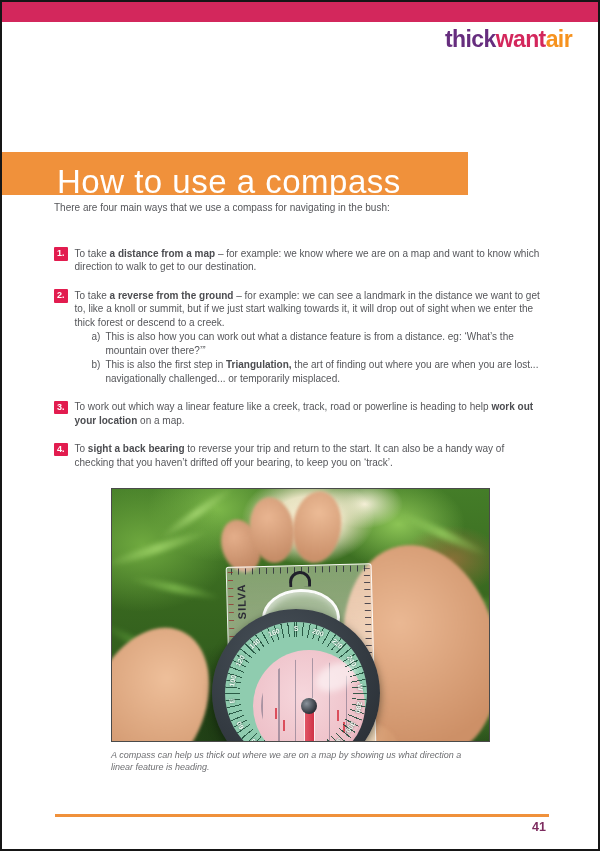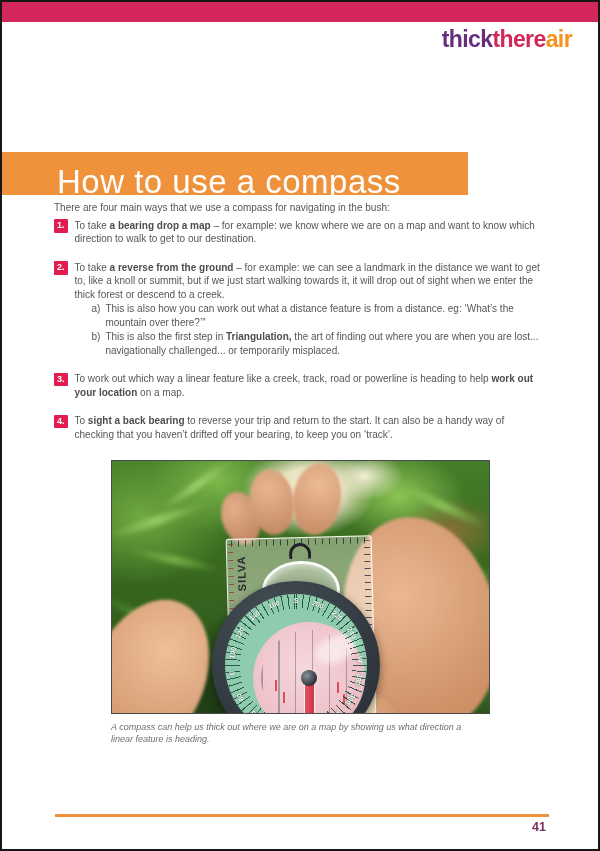--- a/index.html
+++ b/index.html
@@ -16,21 +16,21 @@
   .logo .p3 { color:#f6921e; }
   .banner {
     position:absolute; top:150px; left:0; width:466px; height:43px;
     background:#f0913b; display:flex; align-items:center;
   }
   .banner h1 {
     color:#ffffff; font-size:33px; font-weight:300; letter-spacing:0.5px;
     padding-left:55px; white-space:nowrap;margin-top:16px;
   }
   .content { position:absolute; top:199px; left:0; right:0; padding:0 52px; }
-  .intro { font-size:10px; line-height:13.5px; margin-bottom:4px; font-weight:300; }
+  .intro { font-size:10px; line-height:13.5px; margin-bottom:32px; font-weight:300; }
   .item { display:flex; margin-bottom:15px; }
   .badge {
     background:#e21c4f; color:#fff; font-weight:700; font-size:9px; line-height:1;
     padding:2px 3px 2.5px 3px; margin-right:7px; margin-top:0.5px; border-radius:1px;
     flex-shrink:0; height:fit-content;
   }
   .itext { font-size:10px; line-height:13.5px; font-weight:300; }
   .itext b { font-weight:700; color:#4c4d51; }
   .subitem { display:flex; margin-left:17px; margin-top:1px; }
   .sublabel { margin-right:5px; flex-shrink:0; }
@@ -102,33 +102,33 @@
   .page-number { position:absolute; right:52px; top:818px; font-size:12.5px; font-weight:800; color:#7d2c5f; }
 </style>
 </head>
 <body>
 
 <div class="page">
 
   <div class="top-bar"></div>
 
   <div class="logo">
-    <span class="p1">thick</span><span class="p2">there</span><span class="p3">air</span>
+    <span class="p1">thick</span><span class="p2">want</span><span class="p3">air</span>
   </div>
 
   <div class="banner">
     <h1>How to use a compass</h1>
   </div>
 
   <div class="content">
     <p class="intro">There are four main ways that we use a compass for navigating in the bush:</p>
 
     <div class="item">
       <span class="badge">1.</span>
-      <div class="itext">To take <b>a bearing drop a map</b> – for example: we know where we are on a map and want to know which direction to walk to get to our destination.</div>
+      <div class="itext">To take <b>a distance from a map</b> – for example: we know where we are on a map and want to know which direction to walk to get to our destination.</div>
     </div>
 
     <div class="item">
       <span class="badge">2.</span>
       <div class="itext">
         <div>To take <b>a reverse from the ground</b> – for example: we can see a landmark in the distance we want to get to, like a knoll or summit, but if we just start walking towards it, it will drop out of sight when we enter the thick forest or descend to a creek.</div>
         <div class="subitem">
           <span class="sublabel">a)</span>
           <div>This is also how you can work out what a distance feature is from a distance. eg: ‘What’s the mountain over there?’”</div>
         </div>

